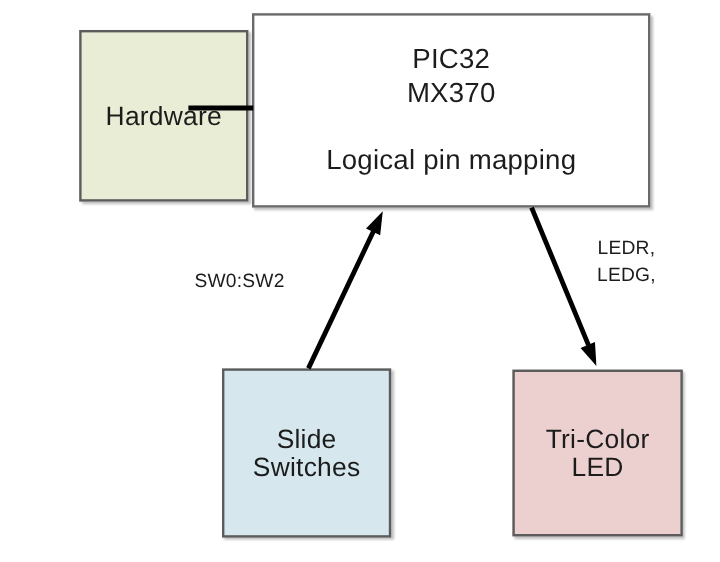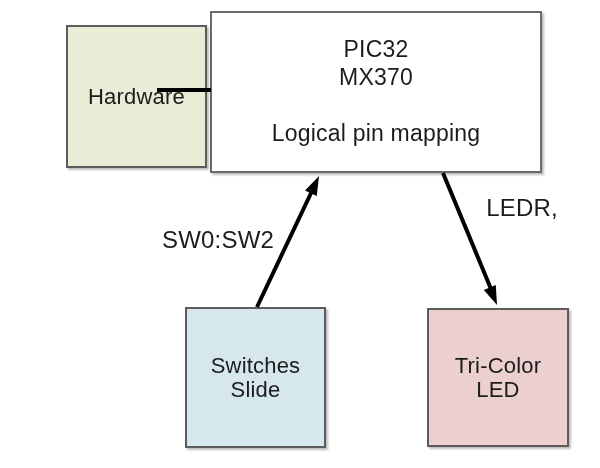--- a/index.html
+++ b/index.html
@@ -44,21 +44,21 @@
   .box.hw    { left: 18px;  top: 25px;  width: 141px; height: 143px; margin-left: 48px; }
   .box.pic32 { left: 210px; top: 11px;  width: 332px; height: 162px;
                justify-content: flex-start; padding-top: 22px;
                font-size: 23px; line-height: 28px; border-color: #6a6a6a; }
   .box.pic32 .caption { margin-top: 28px; }
   .box.slide { left: 185px; top: 307px; width: 141px; height: 141px; }
   .box.led   { left: 427px; top: 308px; width: 142px; height: 139px; }
   .edge-label {
     position: absolute;
     color: #1c1c1c;
-    font-size: 24px;
+    font-size: 16px;
     letter-spacing: 0.2px;
     z-index: 1;
     white-space: nowrap;
   }
   .edge-label.sw  { left: 150px; top: 226px; margin-left: 12px; }
   .edge-label.led { left: 486px; top: 197px; width: 72px;
                     text-align: center; line-height: 22px; white-space: normal; }
   .edge-label.led span { display: block; }
 </style>
 </head>
@@ -70,33 +70,34 @@
     <span>Hardware</span>
   </div>
 
   <div class="box pic32" style="background-color: rgb(255, 255, 255);">
     <span>PIC32</span>
     <span>MX370</span>
     <span class="caption">Logical pin mapping</span>
   </div>
 
   <div class="box slide" style="background-color: rgb(214, 232, 238);">
+    <span>Slide</span>
     <span>Switches</span>
-    <span>Slide</span>
   </div>
 
   <div class="box led" style="background-color: rgb(236, 208, 207);">
     <span>Tri-Color</span>
     <span>LED</span>
   </div>
 
   <div class="edge-label sw">SW0:SW2</div>
 
   <div class="edge-label led">
     <span>LEDR,</span>
+    <span>LEDG,</span>
   </div>
 
   <svg class="connectors" viewBox="0 0 600 468">
 
     <line x1="157" y1="90" x2="211" y2="90" stroke="#000000" stroke-width="4"></line>
 
     <g>
       <line x1="257" y1="307" x2="312" y2="191" stroke="#000000" stroke-width="4"></line>
       <polygon points="319,176 316.8,196.0 305.0,190.4" fill="#000000"></polygon>
     </g>

